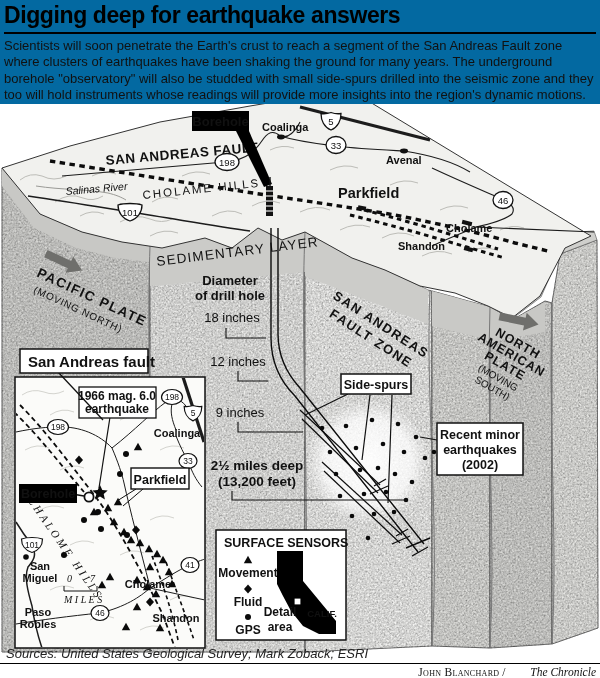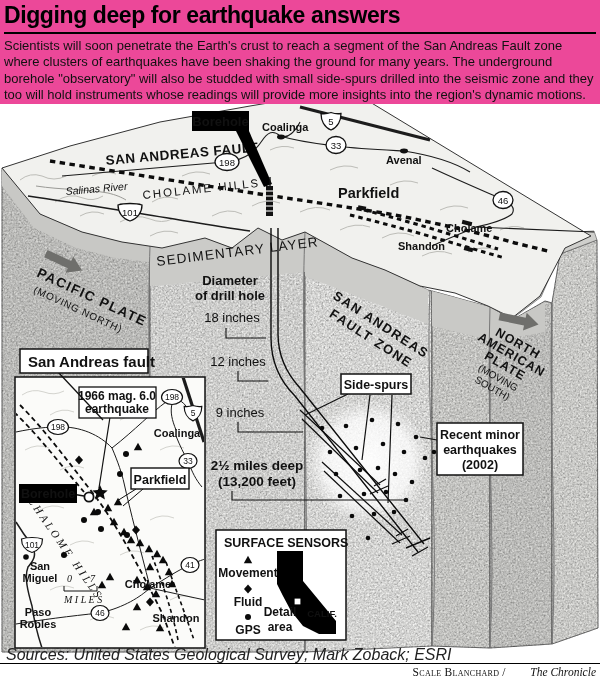--- a/index.html
+++ b/index.html
@@ -1,22 +1,22 @@
 <!DOCTYPE html>
 <html><head>
 <meta charset="utf-8">
 <style>
   html,body{margin:0;padding:0;background:#fff;}
   body{width:600px;height:678px;position:relative;font-family:"Liberation Sans",sans-serif;overflow:hidden;}
-  .hdr{position:absolute;top:0;left:0;width:600px;z-index:3;background:#ec4899;}
+  .hdr{position:absolute;top:0;left:0;width:600px;z-index:3;background:#0369a1;}
   .hdr h1{margin:2px 4px 0 4px;font-size:23px;font-weight:bold;letter-spacing:-0.4px;color:#000;
           border-bottom:2px solid #000;padding-bottom:3px;}
   .hdr p{margin:4px 4px 0 4px;font-size:13px;line-height:1.26;color:#111;}
   svg{position:absolute;top:0;left:0;}
-  .ftr{position:absolute;left:0;width:600px;z-index:3;font-size:16px;color:#222;}
+  .ftr{position:absolute;left:0;width:600px;z-index:3;font-size:13px;color:#222;}
   .ftr-line1{top:646px;display:flex;justify-content:space-between;padding:0 6px;box-sizing:border-box;}
   .src{font-style:italic;}
   .rule{position:absolute;top:663px;left:0;width:600px;border-top:1.4px solid #000;}
   .credit{position:absolute;top:666px;right:4px;font-family:"Liberation Serif",serif;font-size:11.5px;color:#111;text-align:right;}
   .credit .nm{font-variant:small-caps;letter-spacing:0.3px;}
   .credit .pub{font-style:italic;margin-left:22px;}
   text{font-family:"Liberation Sans",sans-serif;fill:#111;}
   .t-bold{font-weight:bold;}
   .t-it{font-style:italic;}
   .serif{font-family:"Liberation Serif",serif;}
@@ -448,14 +448,14 @@
     <text x="280" y="616" text-anchor="middle" class="t-bold" font-size="12">Detail</text>
     <text x="280" y="631" text-anchor="middle" class="t-bold" font-size="12">area</text>
   </g>
 </svg>
 
 <div class="ftr ftr-line1">
   <span class="src">Sources: United States Geological Survey; Mark Zoback; ESRI</span>
 </div>
 <div class="rule"></div>
 <div class="credit">
-  <span class="nm">Scale Blanchard</span><span> / </span><span class="pub">The Chronicle</span>
+  <span class="nm">John Blanchard</span><span> / </span><span class="pub">The Chronicle</span>
 </div>
 
 </body></html>

